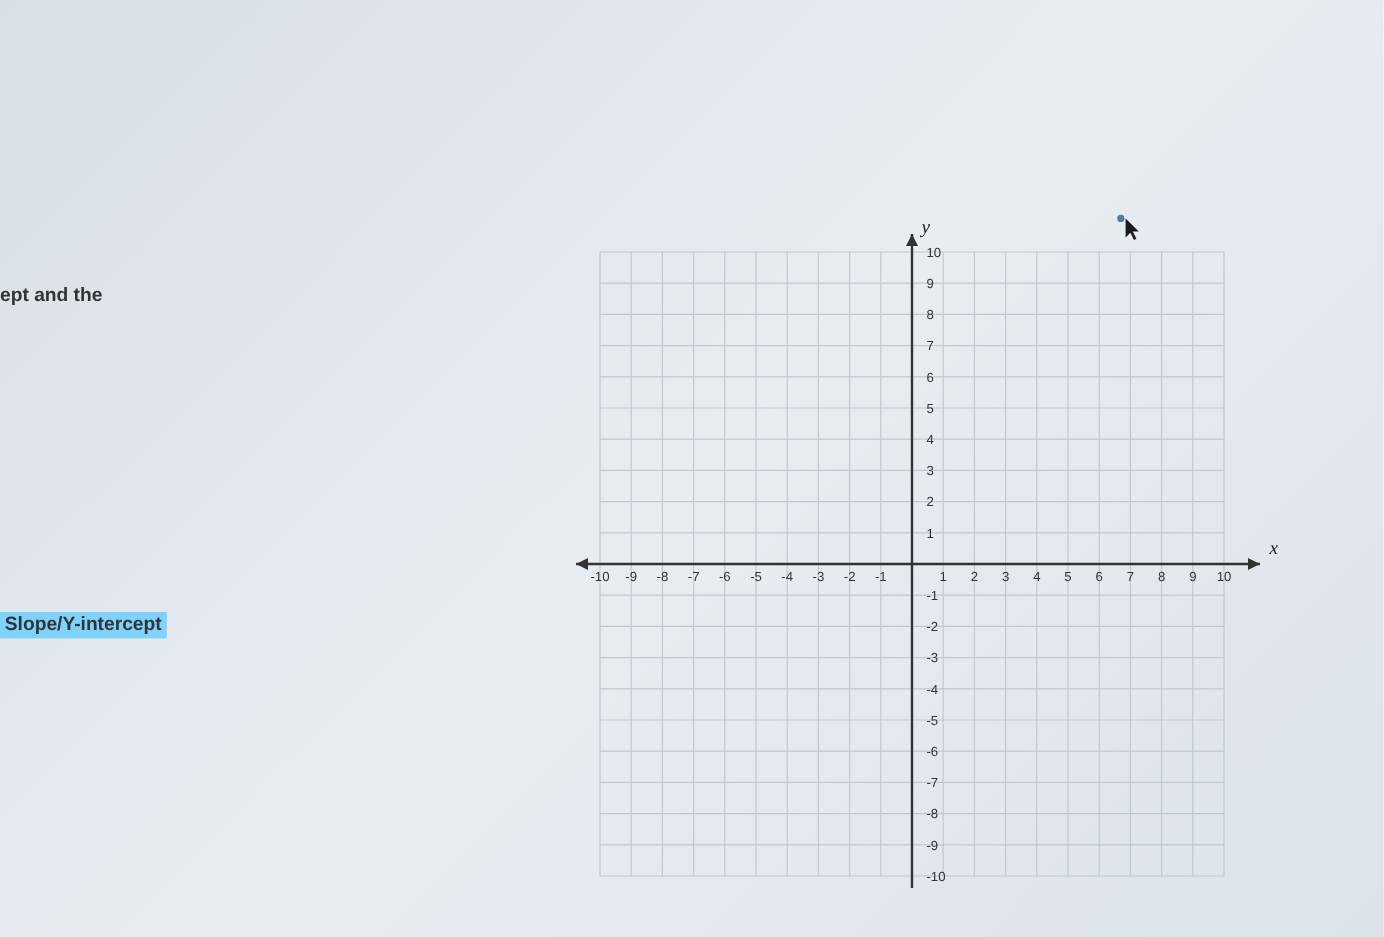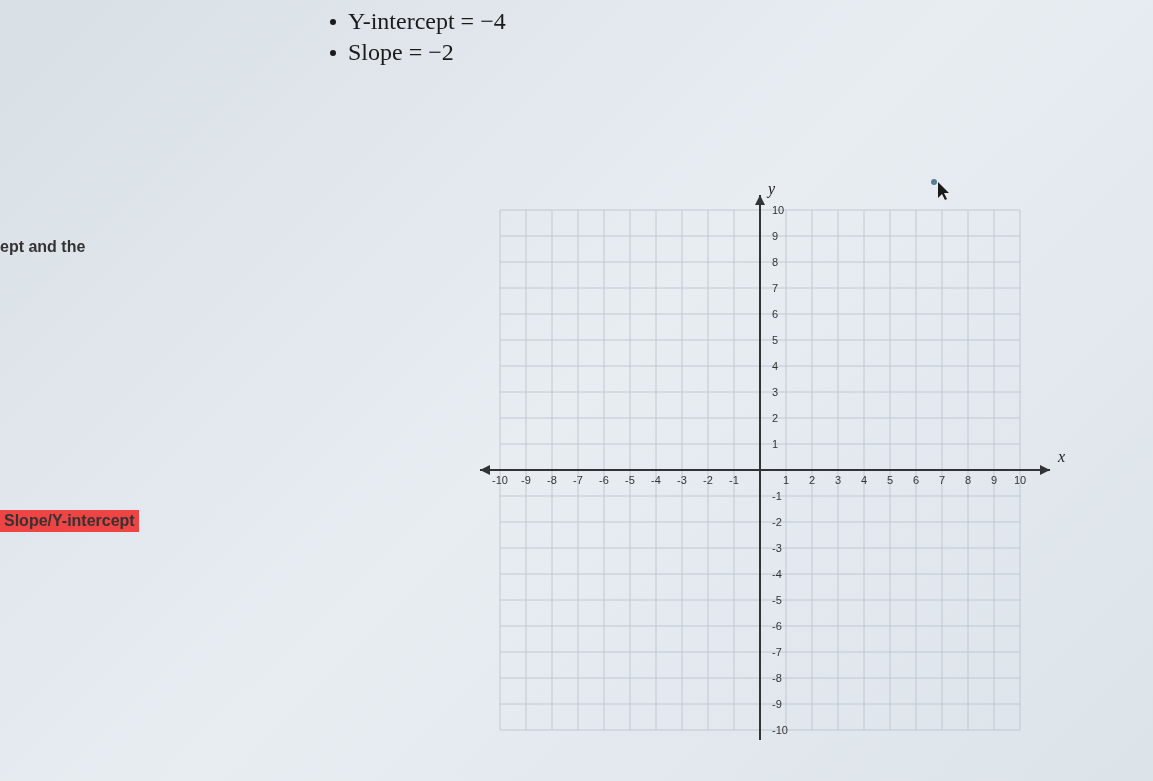--- a/index.html
+++ b/index.html
@@ -52,21 +52,21 @@
       margin-top: 16px;
     }
     .sidebar-text-2 {
       position: absolute;
       left: 0;
       top: 510px;
       font-family: Arial, sans-serif;
       font-weight: bold;
       font-size: 16px;
       color: #333;
-      background: #ef4444;
+      background: #7dd3fc;
       padding: 2px 4px;
     }
     .graph-container {
       position: absolute;
       left: 450px;
       top: 180px;
       width: 620px;
       height: 580px;
     }
     .graph-svg {
@@ -97,30 +97,20 @@
       left: 930px;
       top: 178px;
       width: 20px;
       height: 24px;
     }
   </style>
 </head>
 <body>
 
 <div class="question-area">
-  <div class="bullet-list">
-    <div class="bullet-item">
-      <span class="bullet-dot"></span>
-      <span>Y-intercept = −4</span>
-    </div>
-    <div class="bullet-item">
-      <span class="bullet-dot"></span>
-      <span>Slope = −2</span>
-    </div>
-  </div>
 </div>
 
 <div class="sidebar-text-1">ept and the</div>
 <div class="sidebar-text-2">Slope/Y-intercept</div>
 
 <div class="graph-container">
   <svg class="graph-svg" viewBox="0 0 620 580">
 
     <g>
 

